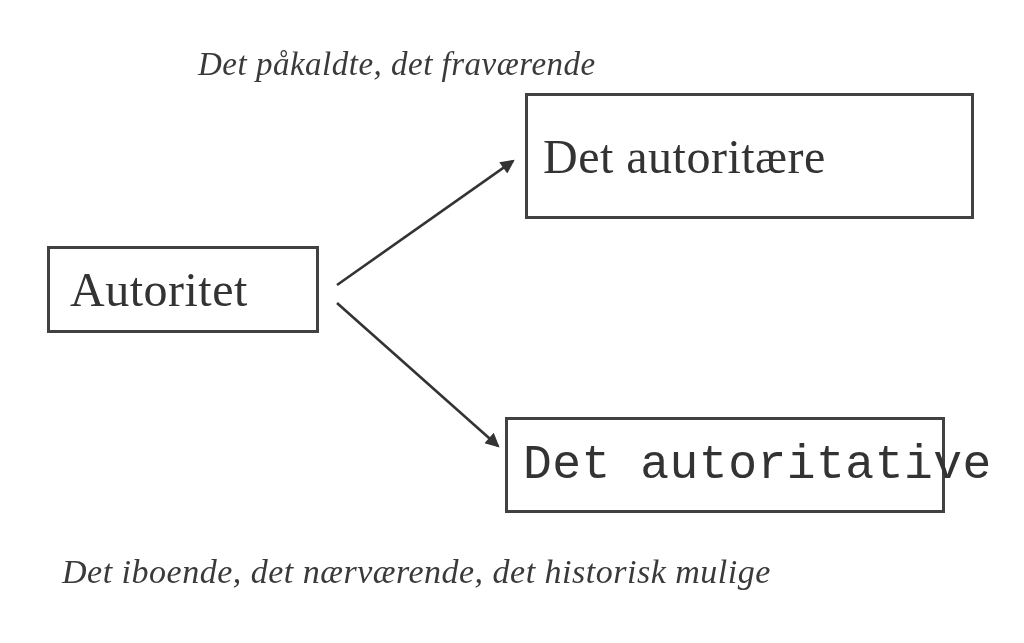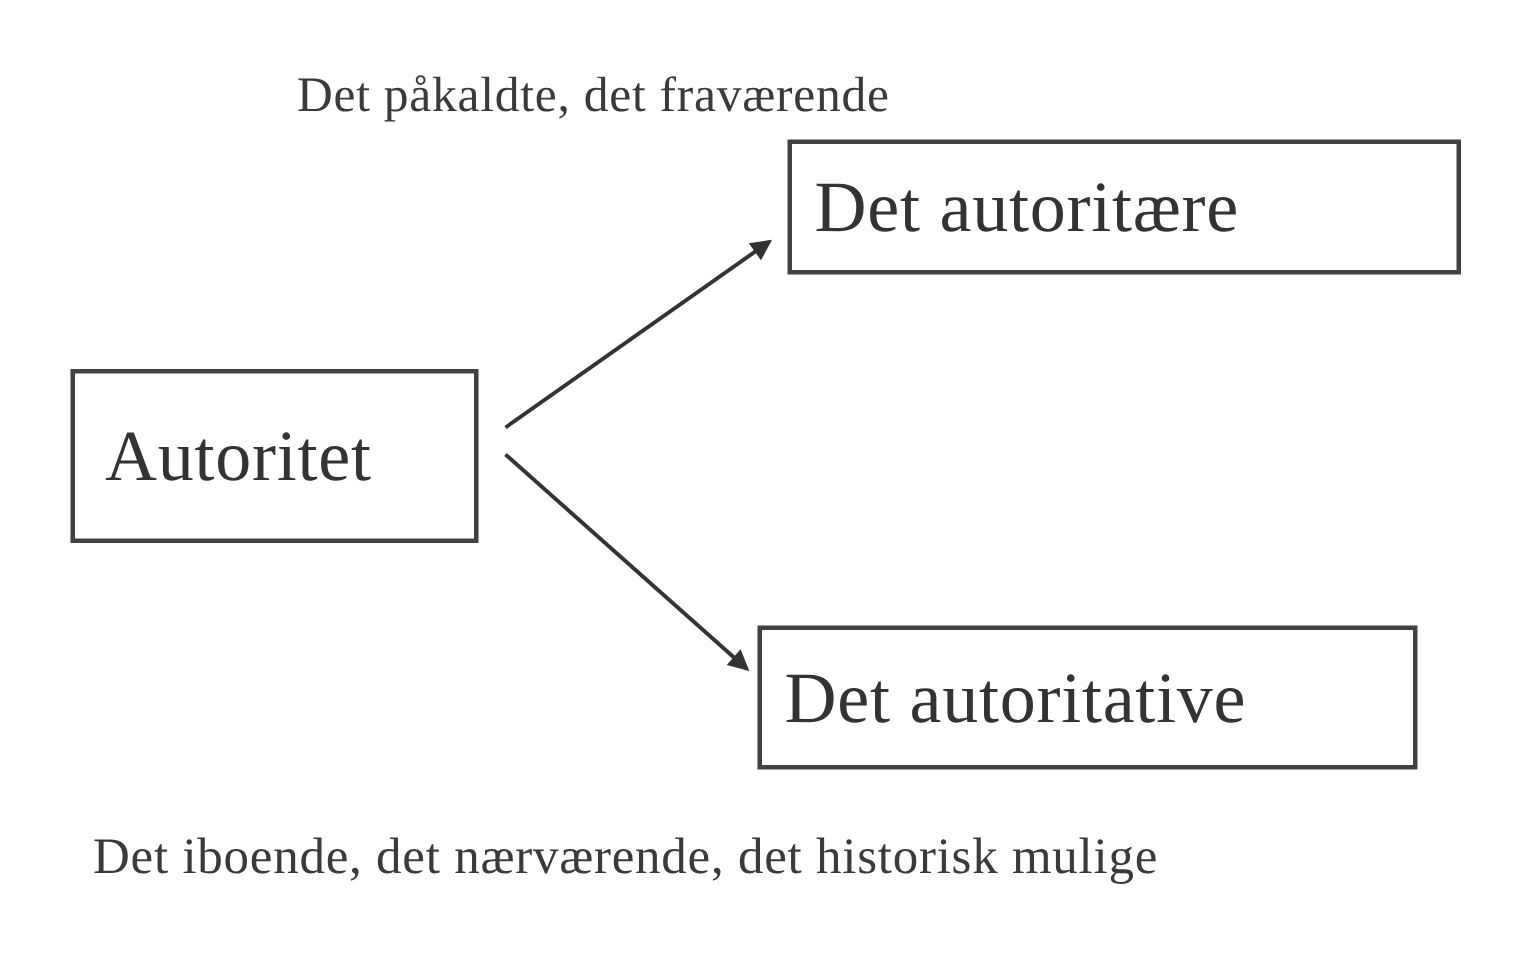--- a/index.html
+++ b/index.html
@@ -15,20 +15,21 @@
     overflow: hidden;
     font-family: "Liberation Serif", "DejaVu Serif", serif;
     color: #3a3a3a;
   }
   .annotation {
     position: absolute;
     font-size: 33px;
     letter-spacing: 0.5px;
     white-space: nowrap;
     color: #3a3a3a;
+    font-style: italic;
   }
   .annotation-top {
     left: 198px;
     top: 46px;
   }
   .annotation-bottom {
     left: 62px;
     top: 553px;
     font-size: 34px;
     text-align: center;
@@ -42,36 +43,37 @@
     font-size: 48px;
     letter-spacing: 0.5px;
     white-space: nowrap;
     box-sizing: border-box;
     color: #333333;
   }
   .node-root {
     left: 47px;
     top: 246px;
     width: 272px;
-    height: 116px;
+    height: 87px;
     padding-left: 20px;
   }
   .node-upper {
     left: 525px;
     top: 93px;
     width: 449px;
-    height: 90px;
+    height: 126px;
     padding-left: 15px;
   }
   .node-lower {
     left: 505px;
     top: 417px;
     width: 440px;
     height: 96px;
     padding-left: 15px;
+    font-family: Liberation Mono, monospace;
   }
   .arrow-layer {
     position: absolute;
     left: 0;
     top: 0;
     width: 1024px;
     height: 643px;
     pointer-events: none;
   }
 </style>

